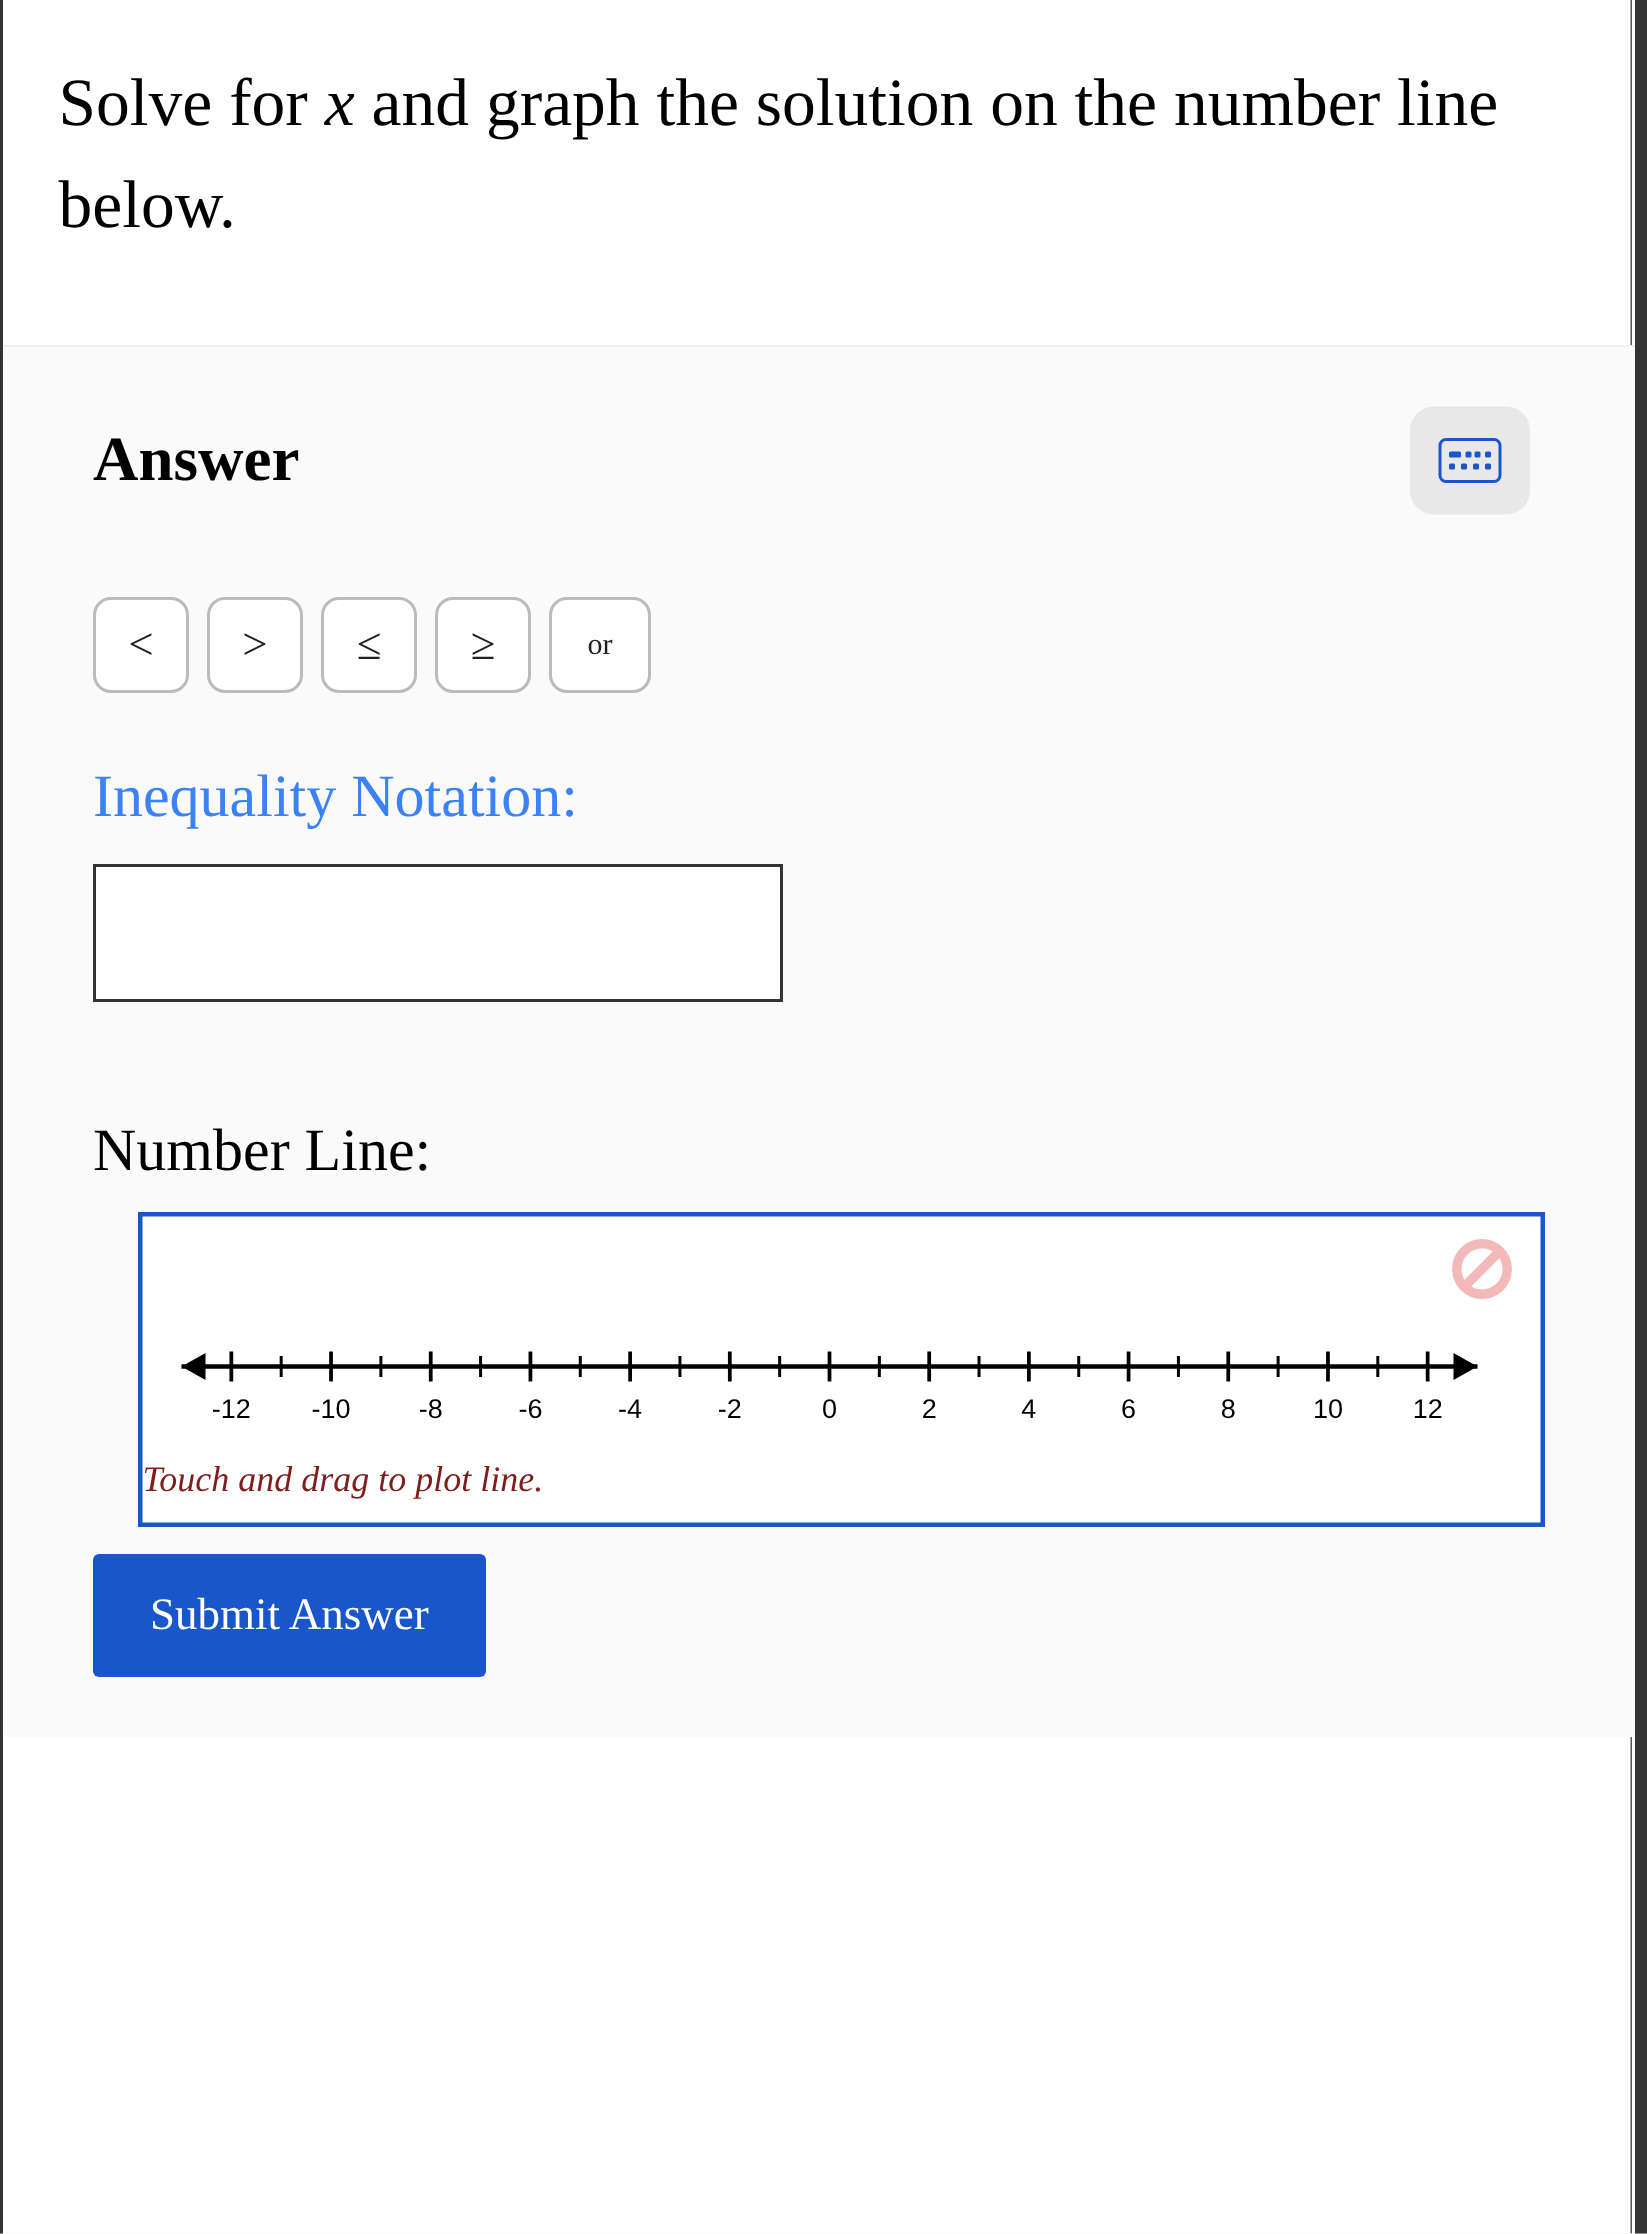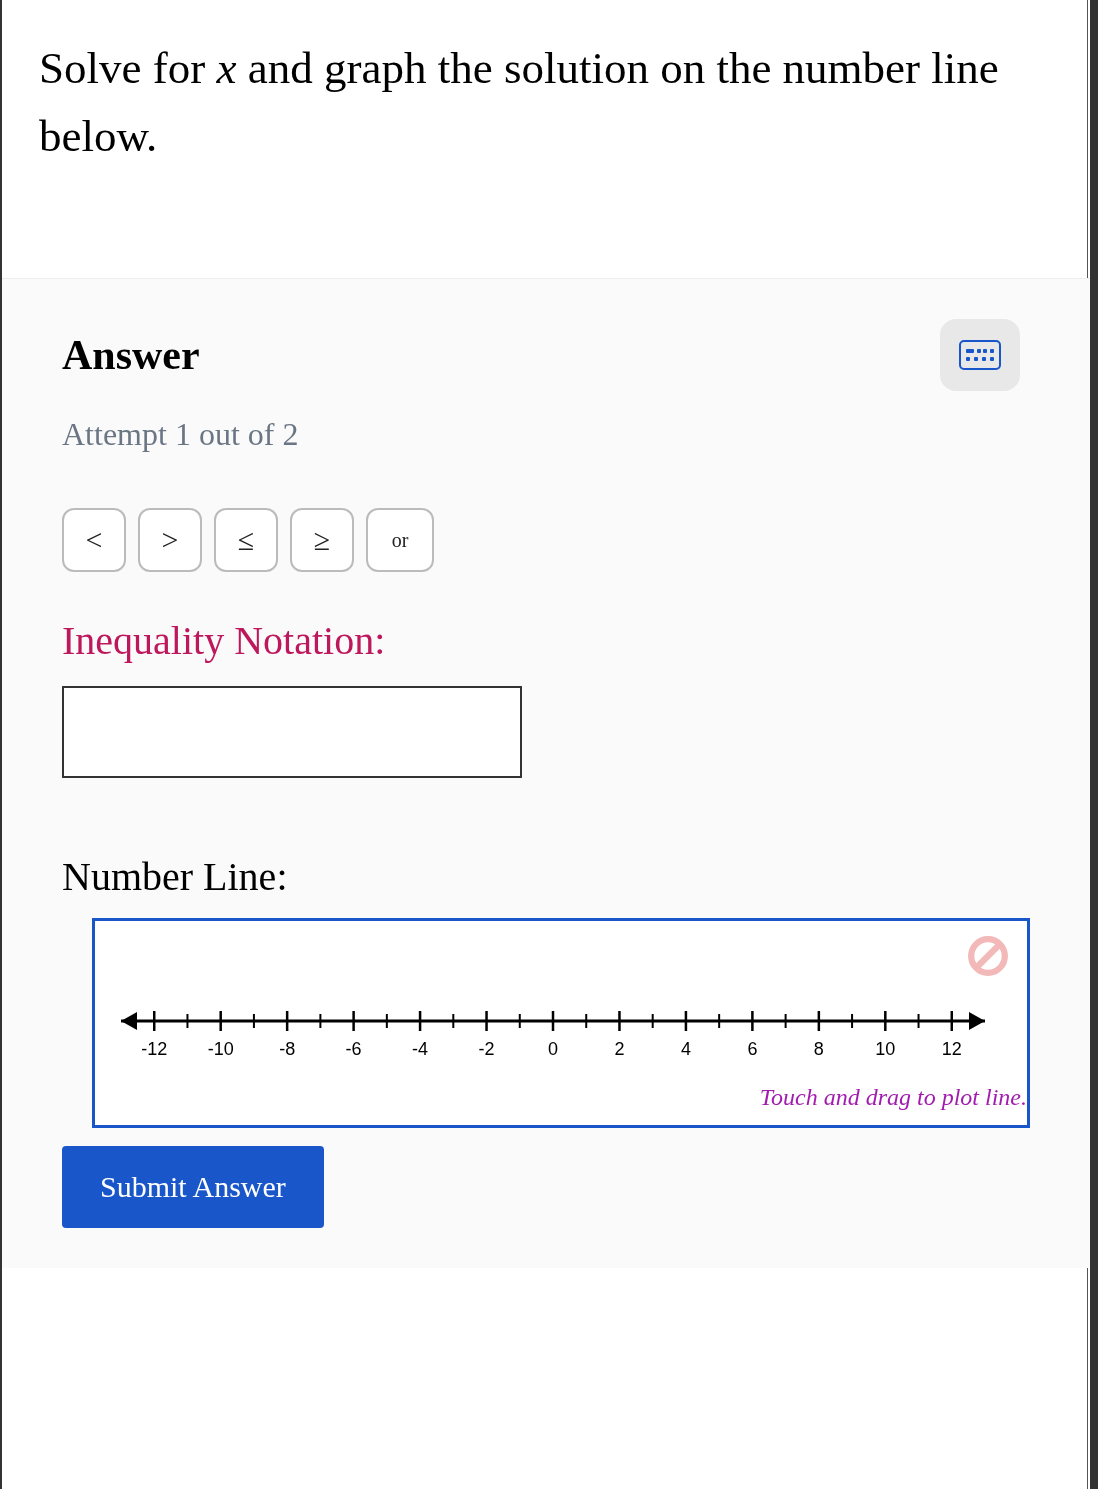--- a/index.html
+++ b/index.html
@@ -37,21 +37,20 @@
     margin-top: 70px;
     margin-bottom: 40px;
     letter-spacing: 1px;
   }
   .italic-x { font-style: italic; font-family: 'Times New Roman', serif; }
   .answer-area {
     background: #fafafa;
     padding: 40px 60px 40px 60px;
     position: relative;
     border-top: 1px solid #eee;
-    margin-top: 48px;
   }
   .answer-header {
     display: flex;
     justify-content: space-between;
     align-items: center;
   }
   .answer-title {
     font-size: 42px;
     font-weight: bold;
     color: #000;
@@ -101,21 +100,21 @@
     font-family: 'Times New Roman', serif;
     display: flex;
     align-items: center;
     justify-content: center;
     cursor: pointer;
     color: #222;
   }
   .op-btn.or-btn { width: 68px; font-size: 20px; }
   .section-label {
     font-size: 40px;
-    color: #be185d;
+    color: #3b82f6;
     margin-top: 45px;
   }
   .text-input {
     margin-top: 22px;
     width: 460px;
     height: 92px;
     border: 2px solid #333;
     background: #fff;
     font-size: 28px;
     padding: 10px 14px;
@@ -149,24 +148,24 @@
     position: absolute;
     top: 82px;
     left: 4px;
     right: 20px;
     height: 80px;
   }
   .nl-hint {
     position: absolute;
     bottom: 14px;
     left: 0; right: 0;
-    text-align: right;
+    text-align: left;
     font-size: 24px;
     font-style: italic;
-    color: #a21caf;
+    color: #7f1d1d;
   }
   .submit-btn {
     margin-top: 18px;
     background: #1856c9;
     color: #fff;
     font-size: 30px;
     padding: 24px 38px;
     border: none;
     border-radius: 4px;
     cursor: pointer;
@@ -202,21 +201,20 @@
           </div>
         <div class="dots">
             <span class="dot"></span>
             <span class="dot"></span>
             <span class="dot"></span>
             <span class="dot"></span>
           </div>
       </div>
     </div>
   </div>
-  <div class="attempt">Attempt 1 out of 2</div>
 
   <div class="op-row">
     <button class="op-btn">&lt;</button>
     <button class="op-btn">&gt;</button>
     <button class="op-btn">≤</button>
     <button class="op-btn">≥</button>
     <button class="op-btn or-btn">or</button>
   </div>
 
   <div class="section-label">Inequality Notation:</div>

